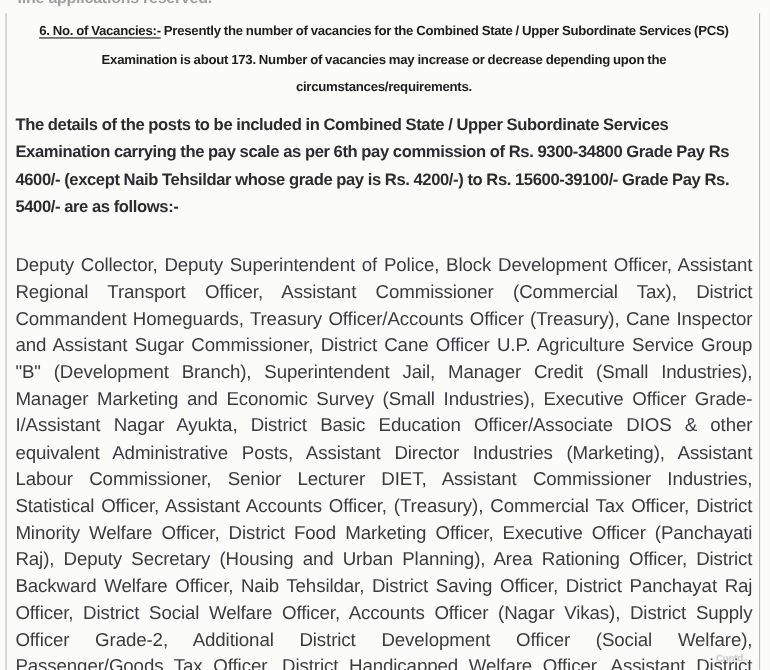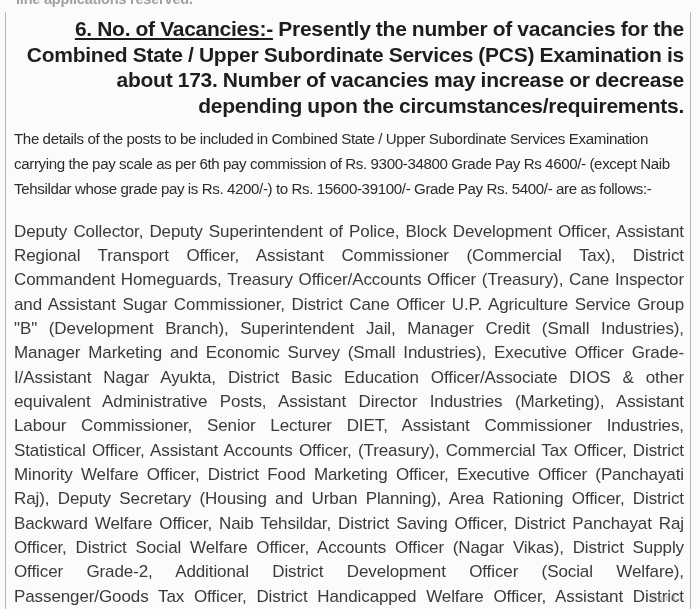--- a/index.html
+++ b/index.html
@@ -56,42 +56,42 @@
   .content {
     position: absolute;
     left: 14px;
     right: 16px;
     top: 16px;
   }
 
   
   .heading-block {
     color: #1d1d1f;
-    font-size: 21px;
+    font-size: 12px;
     font-weight: bold;
     line-height: 25.5px;
     letter-spacing: -0.25px;
-    text-align: right;
+    text-align: center;
     margin: 0 0 8px 0;
     word-spacing: -0.3px;
   }
   .heading-label {
     text-decoration: underline;
     text-underline-offset: 2px;
   }
 
   
   .para-scale {
     color: #2b2b30;
     font-size: 15.1px;
-    font-weight: 400;
+    font-weight: 700;
     line-height: 25.2px;
     letter-spacing: -0.35px;
     text-align: left;
-    margin: 0 0 18px 0;
+    margin: 0 0 28px 0;
     word-spacing: -0.2px;
   }
 
   
   .para-posts {
     color: #3a3a40;
     font-size: 17px;
     font-weight: 400;
     line-height: 24.35px;
     letter-spacing: -0.1px;

